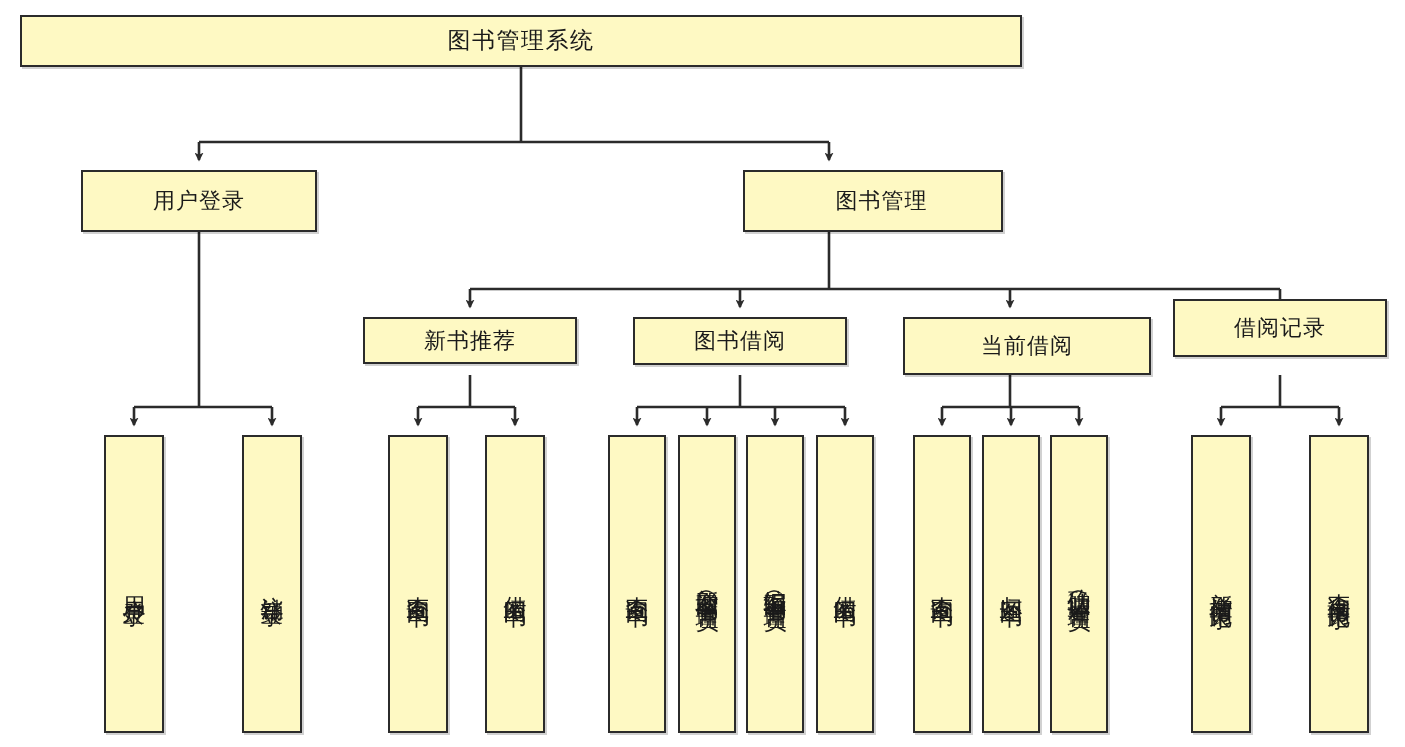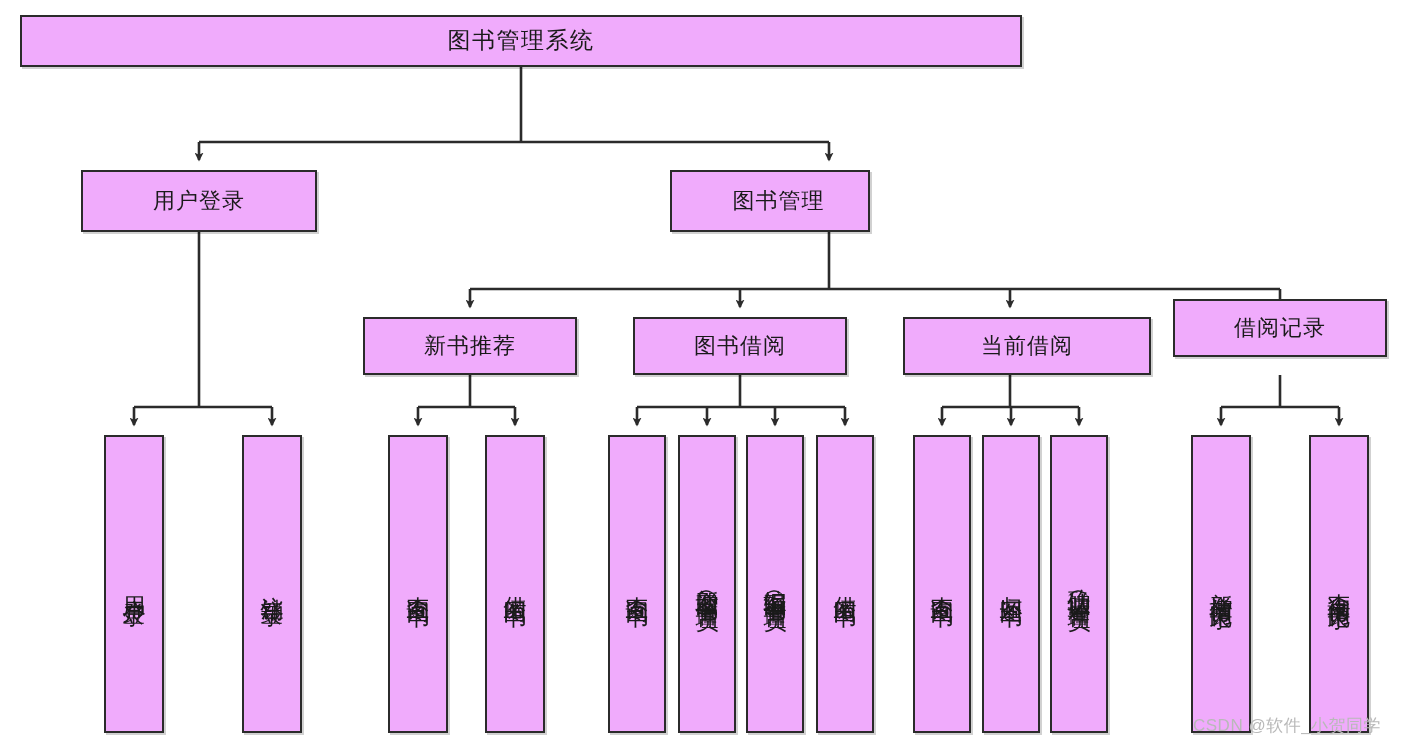--- a/index.html
+++ b/index.html
@@ -25,21 +25,21 @@
     left: 0;
     top: 0;
     width: 1405px;
     height: 747px;
     pointer-events: none;
   }
   .node {
     position: absolute;
     box-sizing: border-box;
     border: 2.5px solid #2b2b2b;
-    background: #f0abfc;
+    background: #fef9c3;
     display: flex;
     align-items: center;
     justify-content: center;
     box-shadow: 2px 2px 0 rgba(0,0,0,0.18);
   }
   .node .label {
     color: #1a1a1a;
     line-height: 1.18;
     text-align: center;
     white-space: pre-line;
@@ -123,27 +123,27 @@
       </g>
   </svg>
 
   <div id="nodes-layer">
       <div class="node horiz root" style="left: 20px; top: 15px; width: 1002px; height: 52px;">
         <span class="label">图书管理系统</span>
       </div>
       <div class="node horiz" style="left: 81px; top: 170px; width: 236px; height: 62px;">
         <span class="label">用户登录</span>
       </div>
-      <div class="node horiz" style="left: 670px; top: 170px; width: 200px; height: 62px; padding-left: 17px;">
+      <div class="node horiz" style="left: 743px; top: 170px; width: 260px; height: 62px; padding-left: 17px;">
         <span class="label">图书管理</span>
       </div>
-      <div class="node horiz" style="left: 363px; top: 317px; width: 214px; height: 58px;">
+      <div class="node horiz" style="left: 363px; top: 317px; width: 214px; height: 47px;">
         <span class="label">新书推荐</span>
       </div>
-      <div class="node horiz" style="left: 633px; top: 317px; width: 214px; height: 58px;">
+      <div class="node horiz" style="left: 633px; top: 317px; width: 214px; height: 48px;">
         <span class="label">图书借阅</span>
       </div>
       <div class="node horiz" style="left: 903px; top: 317px; width: 248px; height: 58px;">
         <span class="label">当前借阅</span>
       </div>
       <div class="node horiz" style="left: 1173px; top: 299px; width: 214px; height: 58px;">
         <span class="label">借阅记录</span>
       </div>
       <div class="node vert" style="left: 104px; top: 435px; width: 60px; height: 298px;">
         <span class="label">用户登录</span>
@@ -179,14 +179,13 @@
         <span class="label">确认归还（管理员）</span>
       </div>
       <div class="node vert" style="left: 1191px; top: 435px; width: 60px; height: 298px;">
         <span class="label">新增借阅记录</span>
       </div>
       <div class="node vert" style="left: 1309px; top: 435px; width: 60px; height: 298px;">
         <span class="label">查询借阅记录</span>
       </div>
     </div>
 
-  <div class="watermark">CSDN @软件_小贺同学</div>
 </div>
 
 </body></html>

